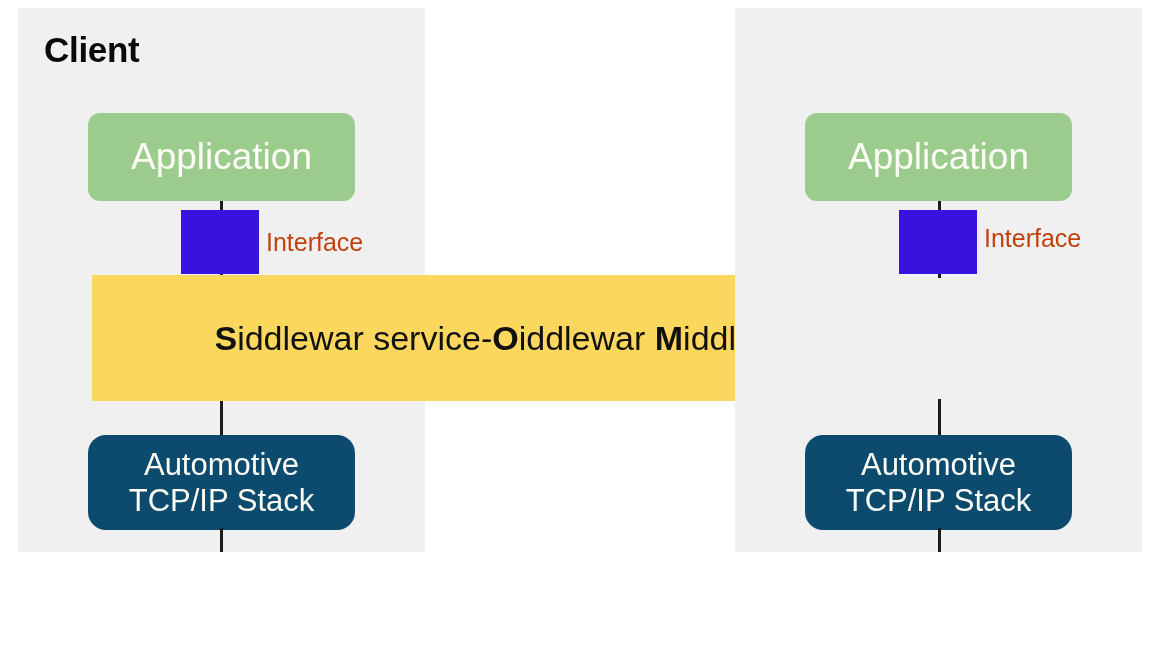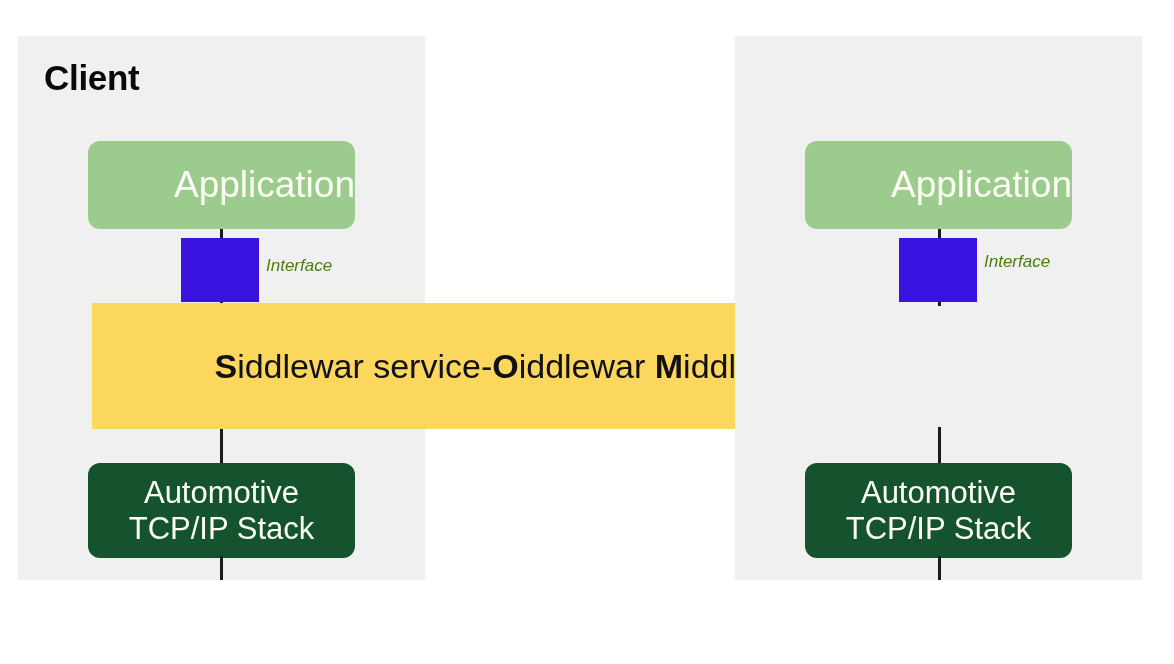--- a/index.html
+++ b/index.html
@@ -9,21 +9,20 @@
   }
   body {
     font-family: "Liberation Sans", sans-serif;
   }
   #canvas {
     position: relative;
     width: 1174px;
     height: 552px;
     background: #ffffff;
     overflow: hidden;
-    margin-top: 28px;
   }
 
   
   .panel {
     position: absolute;
     background: #f0f0f0;
   }
   #panel-client { left: 18px;  top: 8px; width: 407px; height: 646px; }
   #panel-server { left: 735px; top: 8px; width: 407px; height: 646px; }
 
@@ -59,38 +58,37 @@
     align-items: center;
     justify-content: center;
     color: #fdfdf5;
     text-align: center;
     line-height: 1.16;
     white-space: nowrap;
   }
   .app-box {
     background: #9ccb8e;
     font-size: 37px;
-    align-items: flex-end;
   }
   .net-box {
-    background: #14532d;
+    background: #0c4a6e;
     font-size: 31px;
+    border-radius: 18px;
   }
 
   
   .iface-box {
     position: absolute;
     background: #3a12e0;
   }
   .iface-label {
     position: absolute;
-    font-size: 17px;
-    color: #4d7c0f;
+    font-size: 25px;
+    color: #c2410c;
     white-space: nowrap;
-    font-style: italic;
   }
 
   
   #someip-banner {
     position: absolute;
     left: 92px;
     top: 275px;
     width: 980px;
     height: 126px;
     background: #fcd75e;

